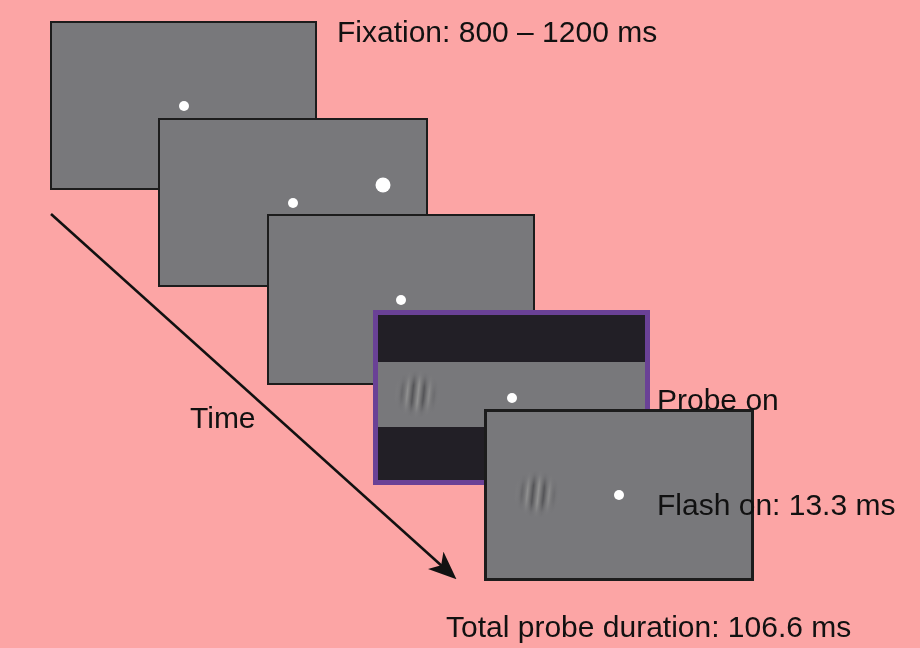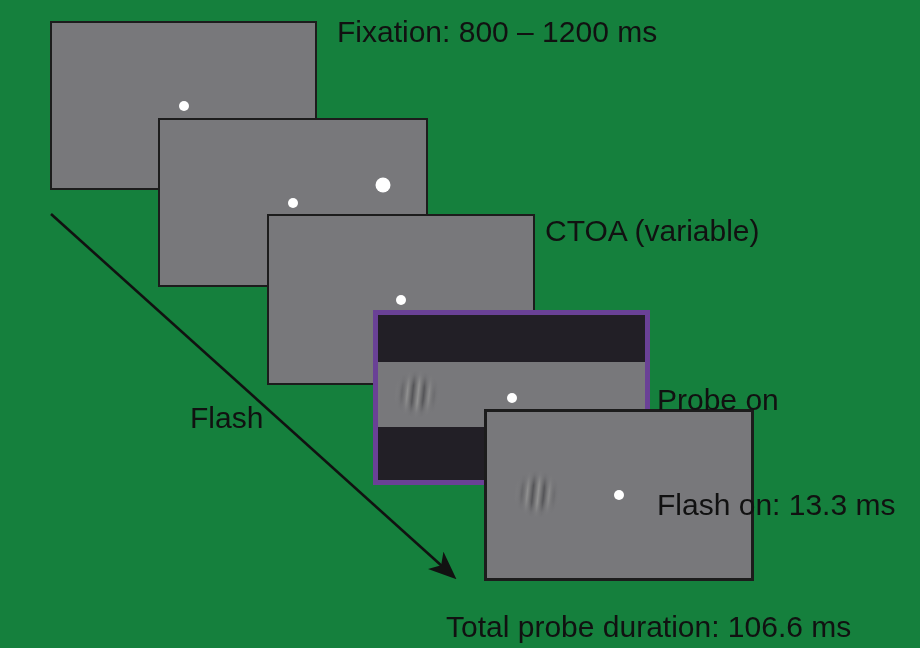--- a/index.html
+++ b/index.html
@@ -1,17 +1,17 @@
 <!DOCTYPE html>
 <html><head>
 <meta charset="utf-8">
 <style>
   html,body { margin:0; padding:0; background:#ffffff; }
   .stage {
-    position:relative; width:920px; height:648px; background:#15803d;
+    position:relative; width:920px; height:648px; background:#fca5a5;
     font-family:"Liberation Sans", "DejaVu Sans", sans-serif;
     overflow:hidden;
   }
 
   
   .screen {
     position:absolute; background:#78787b; border:2px solid #1c1c1c;
     box-sizing:border-box;
   }
   .screen-1 { left:50px;  top:21px;  width:267px; height:169px; z-index:2; }
@@ -105,24 +105,23 @@
   </div>
 
   <div class="screen screen-5">
     <div class="gabor"></div>
     <div class="fix-dot"></div>
   </div>
 
   <div class="lbl lbl-fixation">Fixation: 800 – 1200 ms</div>
 
 
-  <div class="lbl lbl-ctoa">CTOA (variable)</div>
 
   <div class="lbl lbl-probe">
     <div>Probe on</div>
     <div>Flash on: 13.3 ms</div>
   </div>
 
   <div class="lbl lbl-total">Total probe duration: 106.6 ms</div>
 
-  <div class="lbl lbl-time">Flash</div>
+  <div class="lbl lbl-time">Time</div>
 
 </div>
 
 </body></html>

